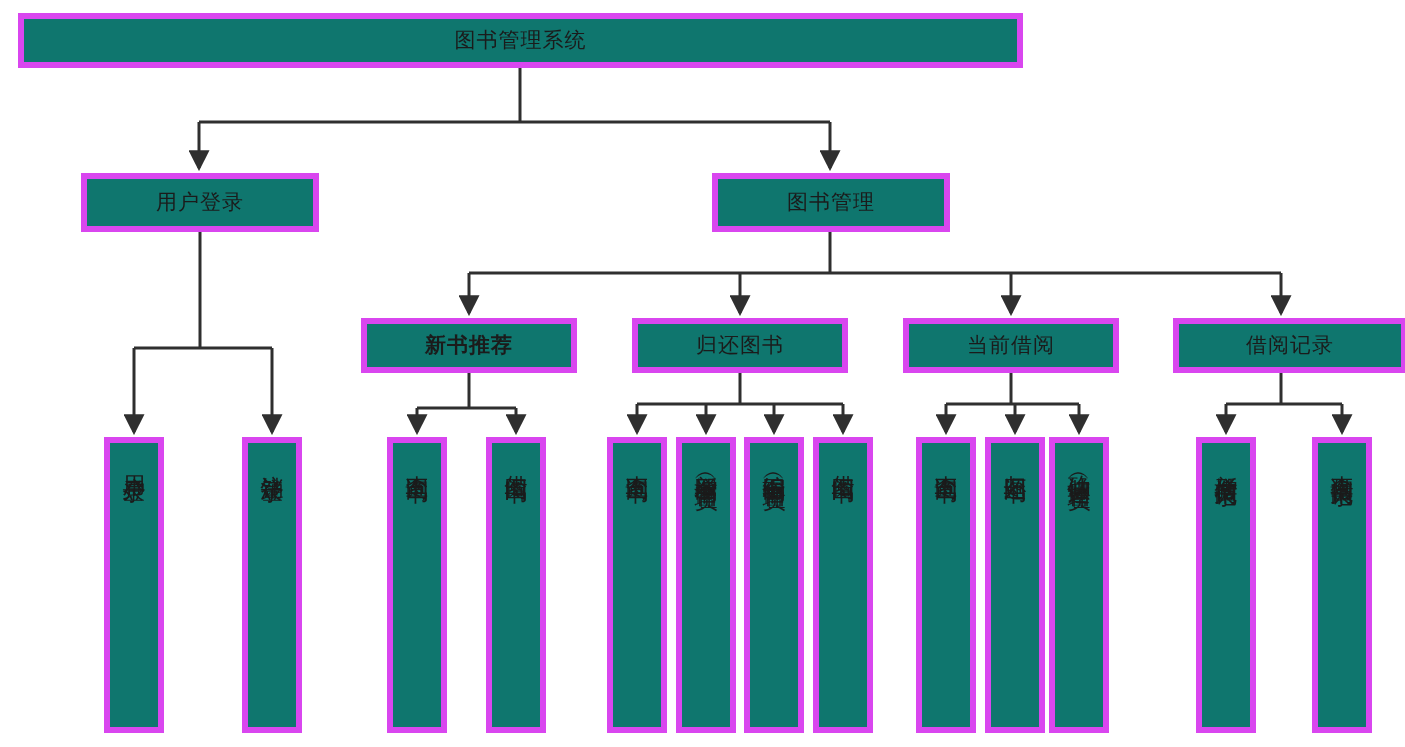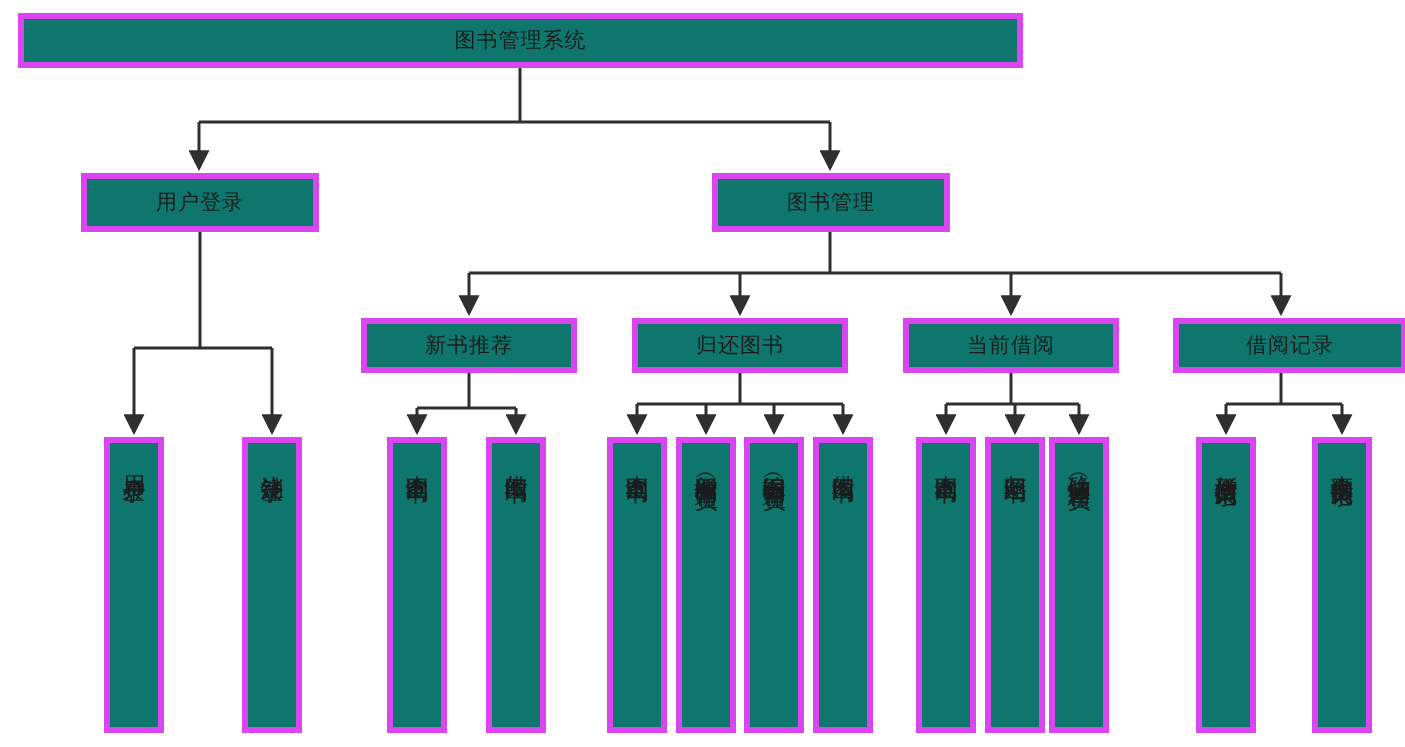--- a/index.html
+++ b/index.html
@@ -123,21 +123,21 @@
     <span class="label">图书管理系统</span>
   </div>
 
   <div class="node" style="left:81px; top:173px; width:238px; height:59px;">
     <span class="label">用户登录</span>
   </div>
   <div class="node" style="left:712px; top:173px; width:238px; height:59px;">
     <span class="label">图书管理</span>
   </div>
 
-  <div class="node" style="left:361px; top:318px; width:216px; height:55px;">
+  <div class="node" style="left:361px; top:318px; width:216px; height:55px;font-weight:bold;">
     <span class="label">新书推荐</span>
   </div>
   <div class="node" style="left:632px; top:318px; width:216px; height:55px;">
     <span class="label">归还图书</span>
   </div>
   <div class="node" style="left:903px; top:318px; width:216px; height:55px;">
     <span class="label">当前借阅</span>
   </div>
   <div class="node" style="left:1173px; top:318px; width:234px; height:55px;">
     <span class="label">借阅记录</span>

